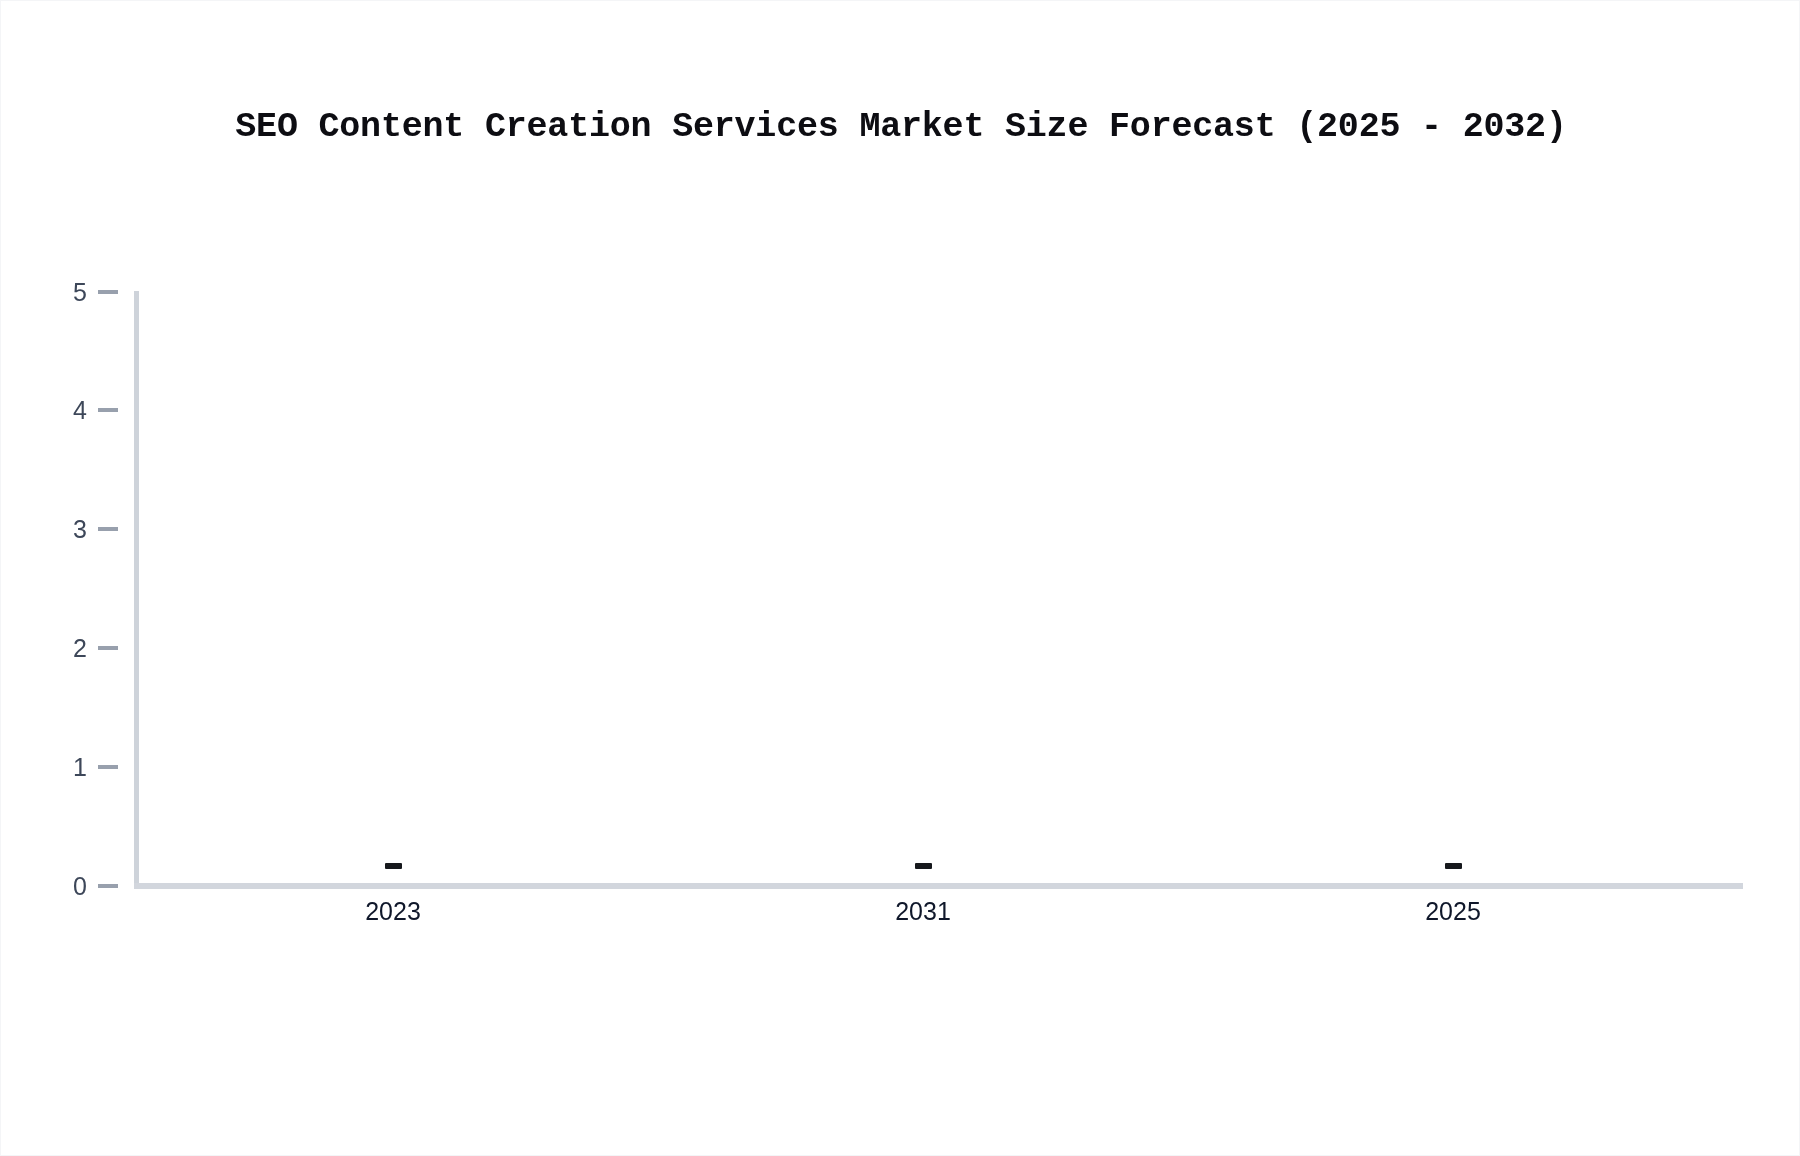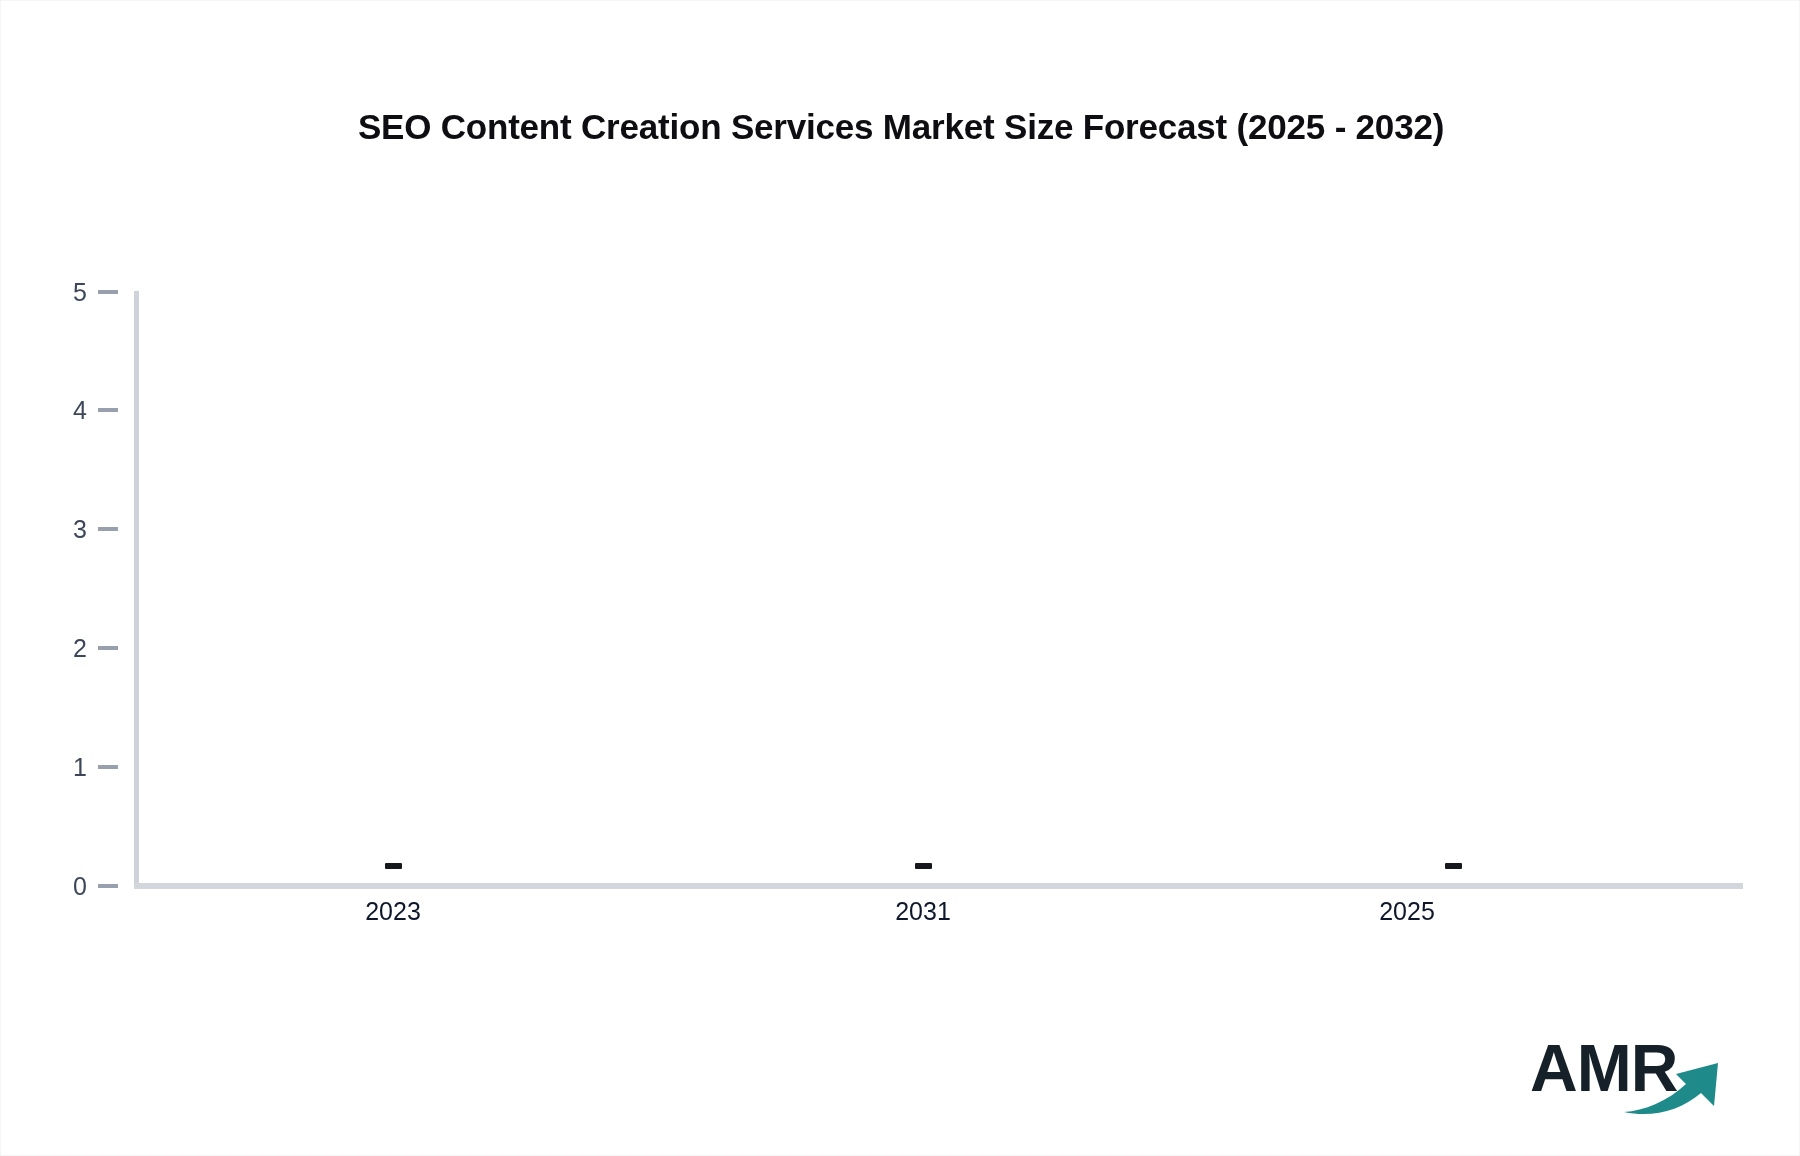--- a/index.html
+++ b/index.html
@@ -25,20 +25,21 @@
     position: absolute;
     left: 0;
     top: 106px;
     width: 1800px;
     text-align: center;
     font-size: 35px;
     font-weight: bold;
     color: #0d0d12;
     letter-spacing: -0.2px;
     white-space: nowrap;
+    font-family: Liberation Mono, monospace;
   }
   #chart-subtitle {
     position: absolute;
     left: 0;
     top: 168px;
     width: 1800px;
     text-align: center;
     font-size: 26px;
     font-weight: bold;
     color: #3d4759;
@@ -168,22 +169,16 @@
     <span class="y-tick-label">5</span>
     <span class="y-tick-mark"></span>
   </div>
 
   <div class="data-marker" style="left:392px; top:862px"></div>
   <div class="data-marker" style="left:922px; top:862px"></div>
   <div class="data-marker" style="left:1452px; top:862px"></div>
 
   <div class="x-tick" style="left:392px">2023</div>
   <div class="x-tick" style="left:922px">2031</div>
-  <div class="x-tick" style="left:1406px">2025</div>
+  <div class="x-tick" style="left:1452px">2025</div>
 
-  <div id="amr-logo">
-    <span class="amr-wordmark">AMR</span>
-    <svg width="108" height="76" viewBox="0 0 108 76">
-      <path d="M2 71 C22 70 46 60 64 43 L54 33 L96 22 L92 65 L79 52 C58 70 30 77 2 71 Z" fill="#1e8a8a"></path>
-    </svg>
-  </div>
 
 </div>
 
 </body></html>

